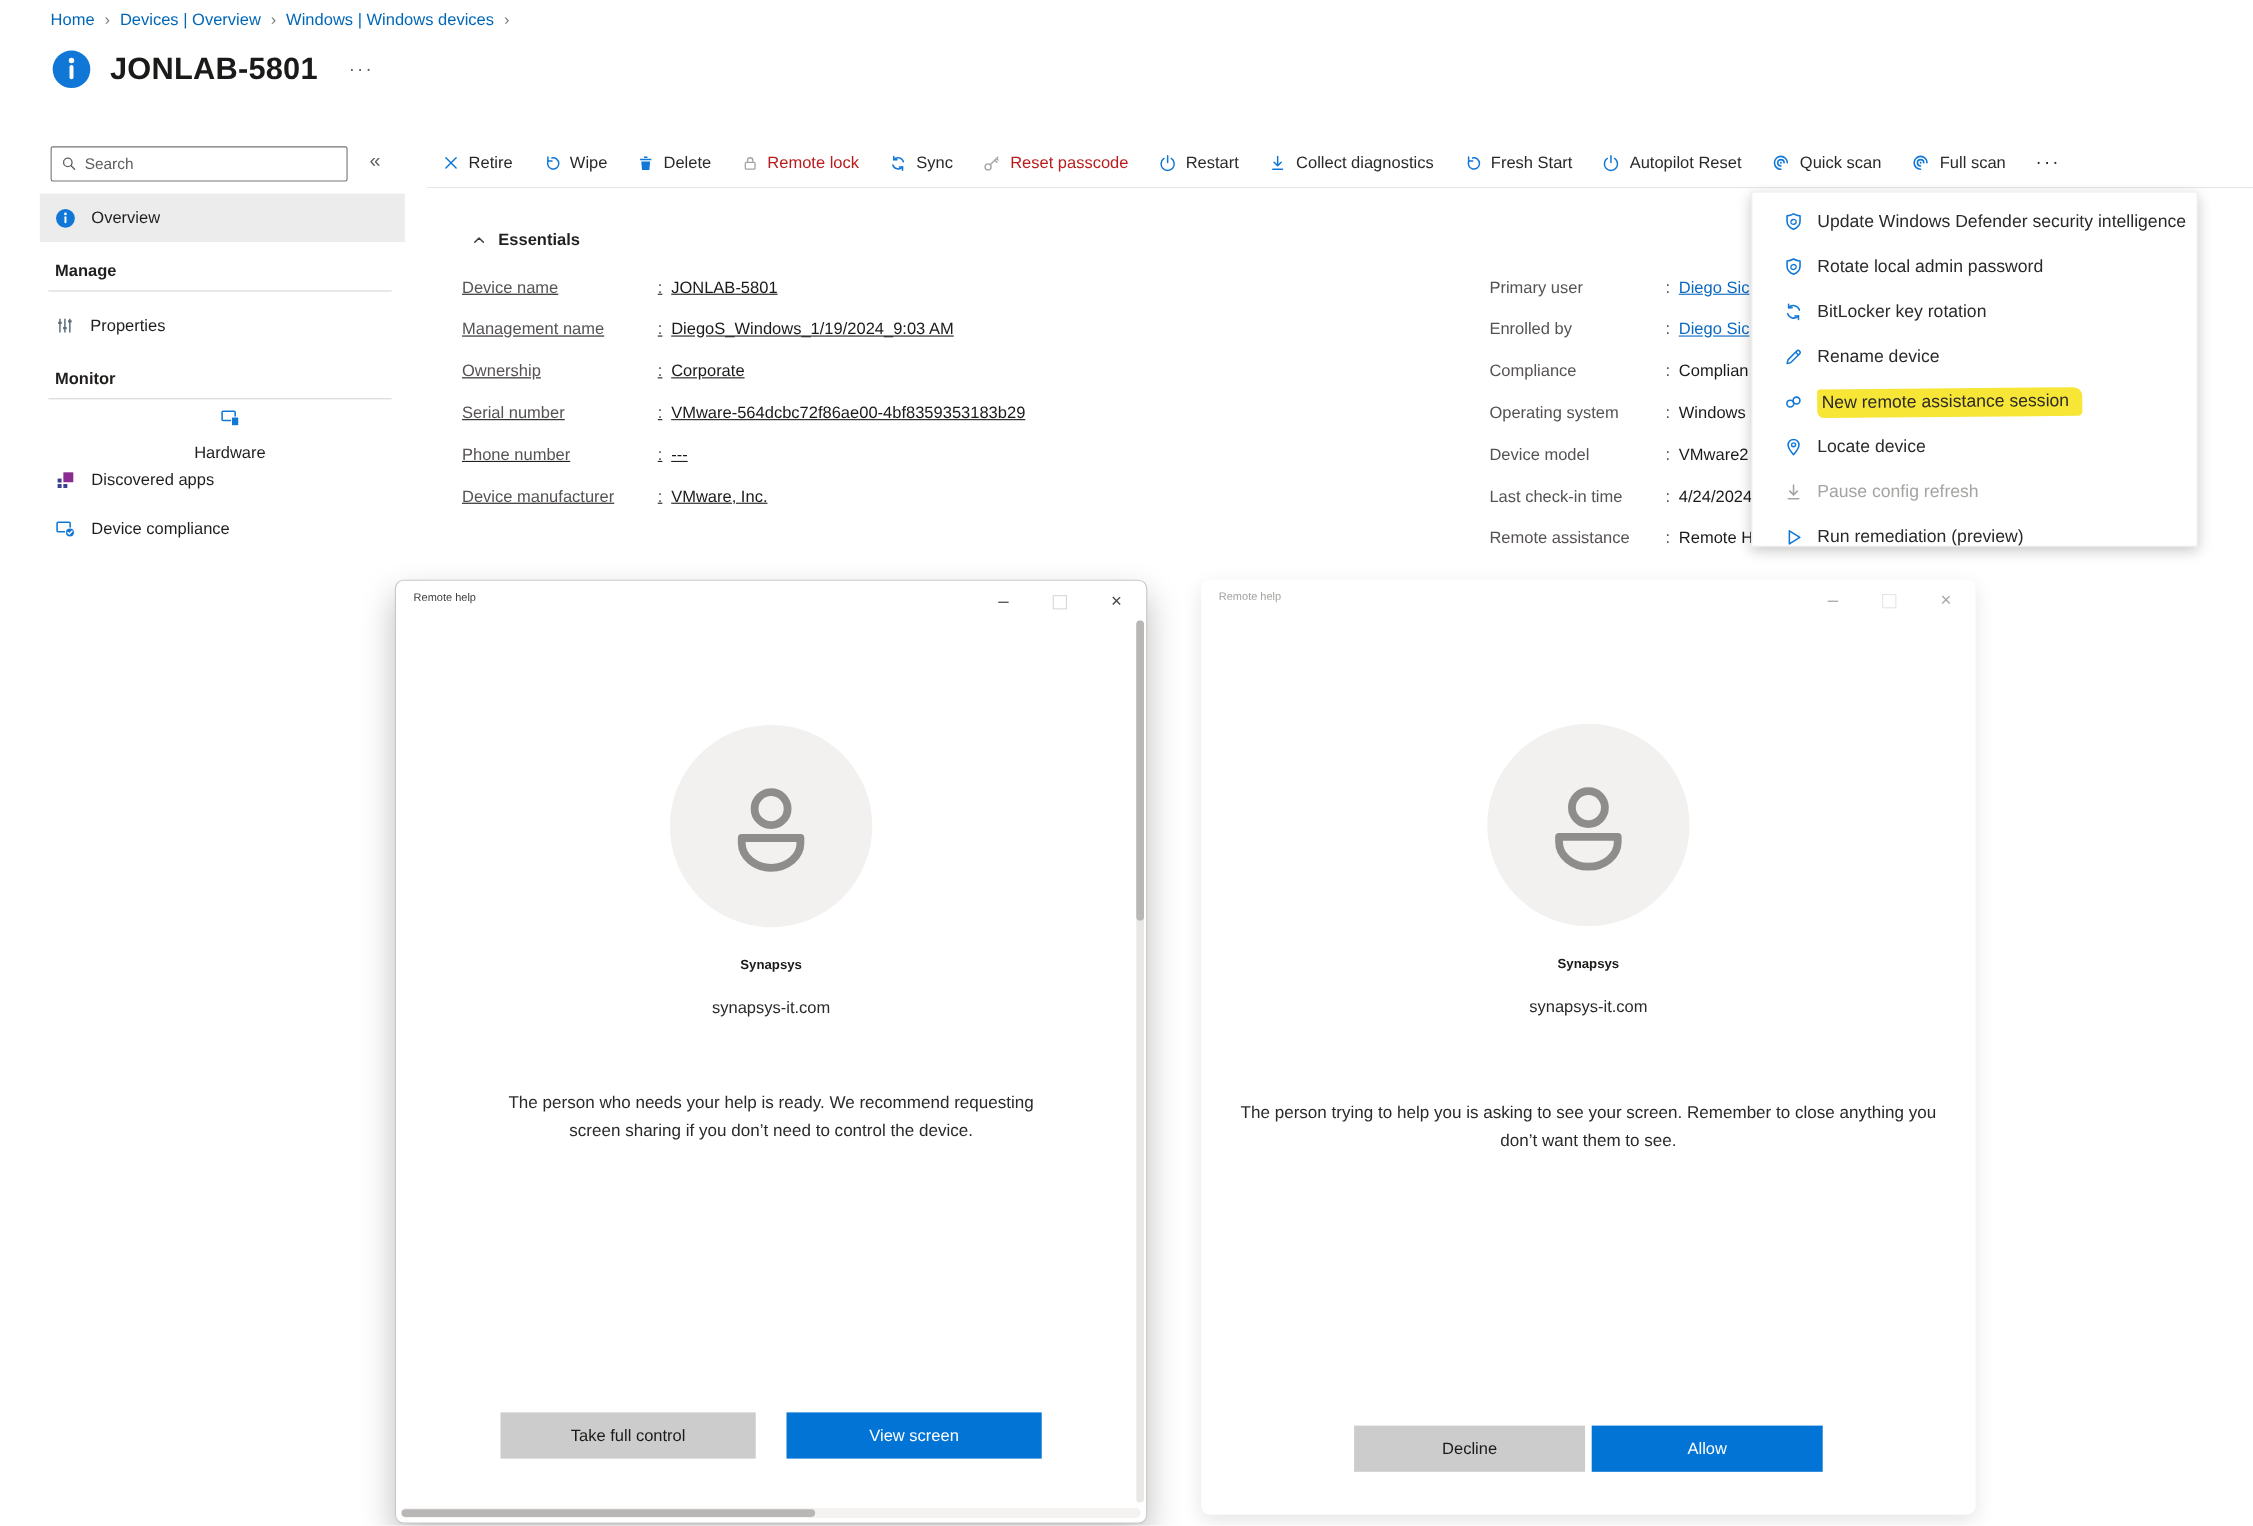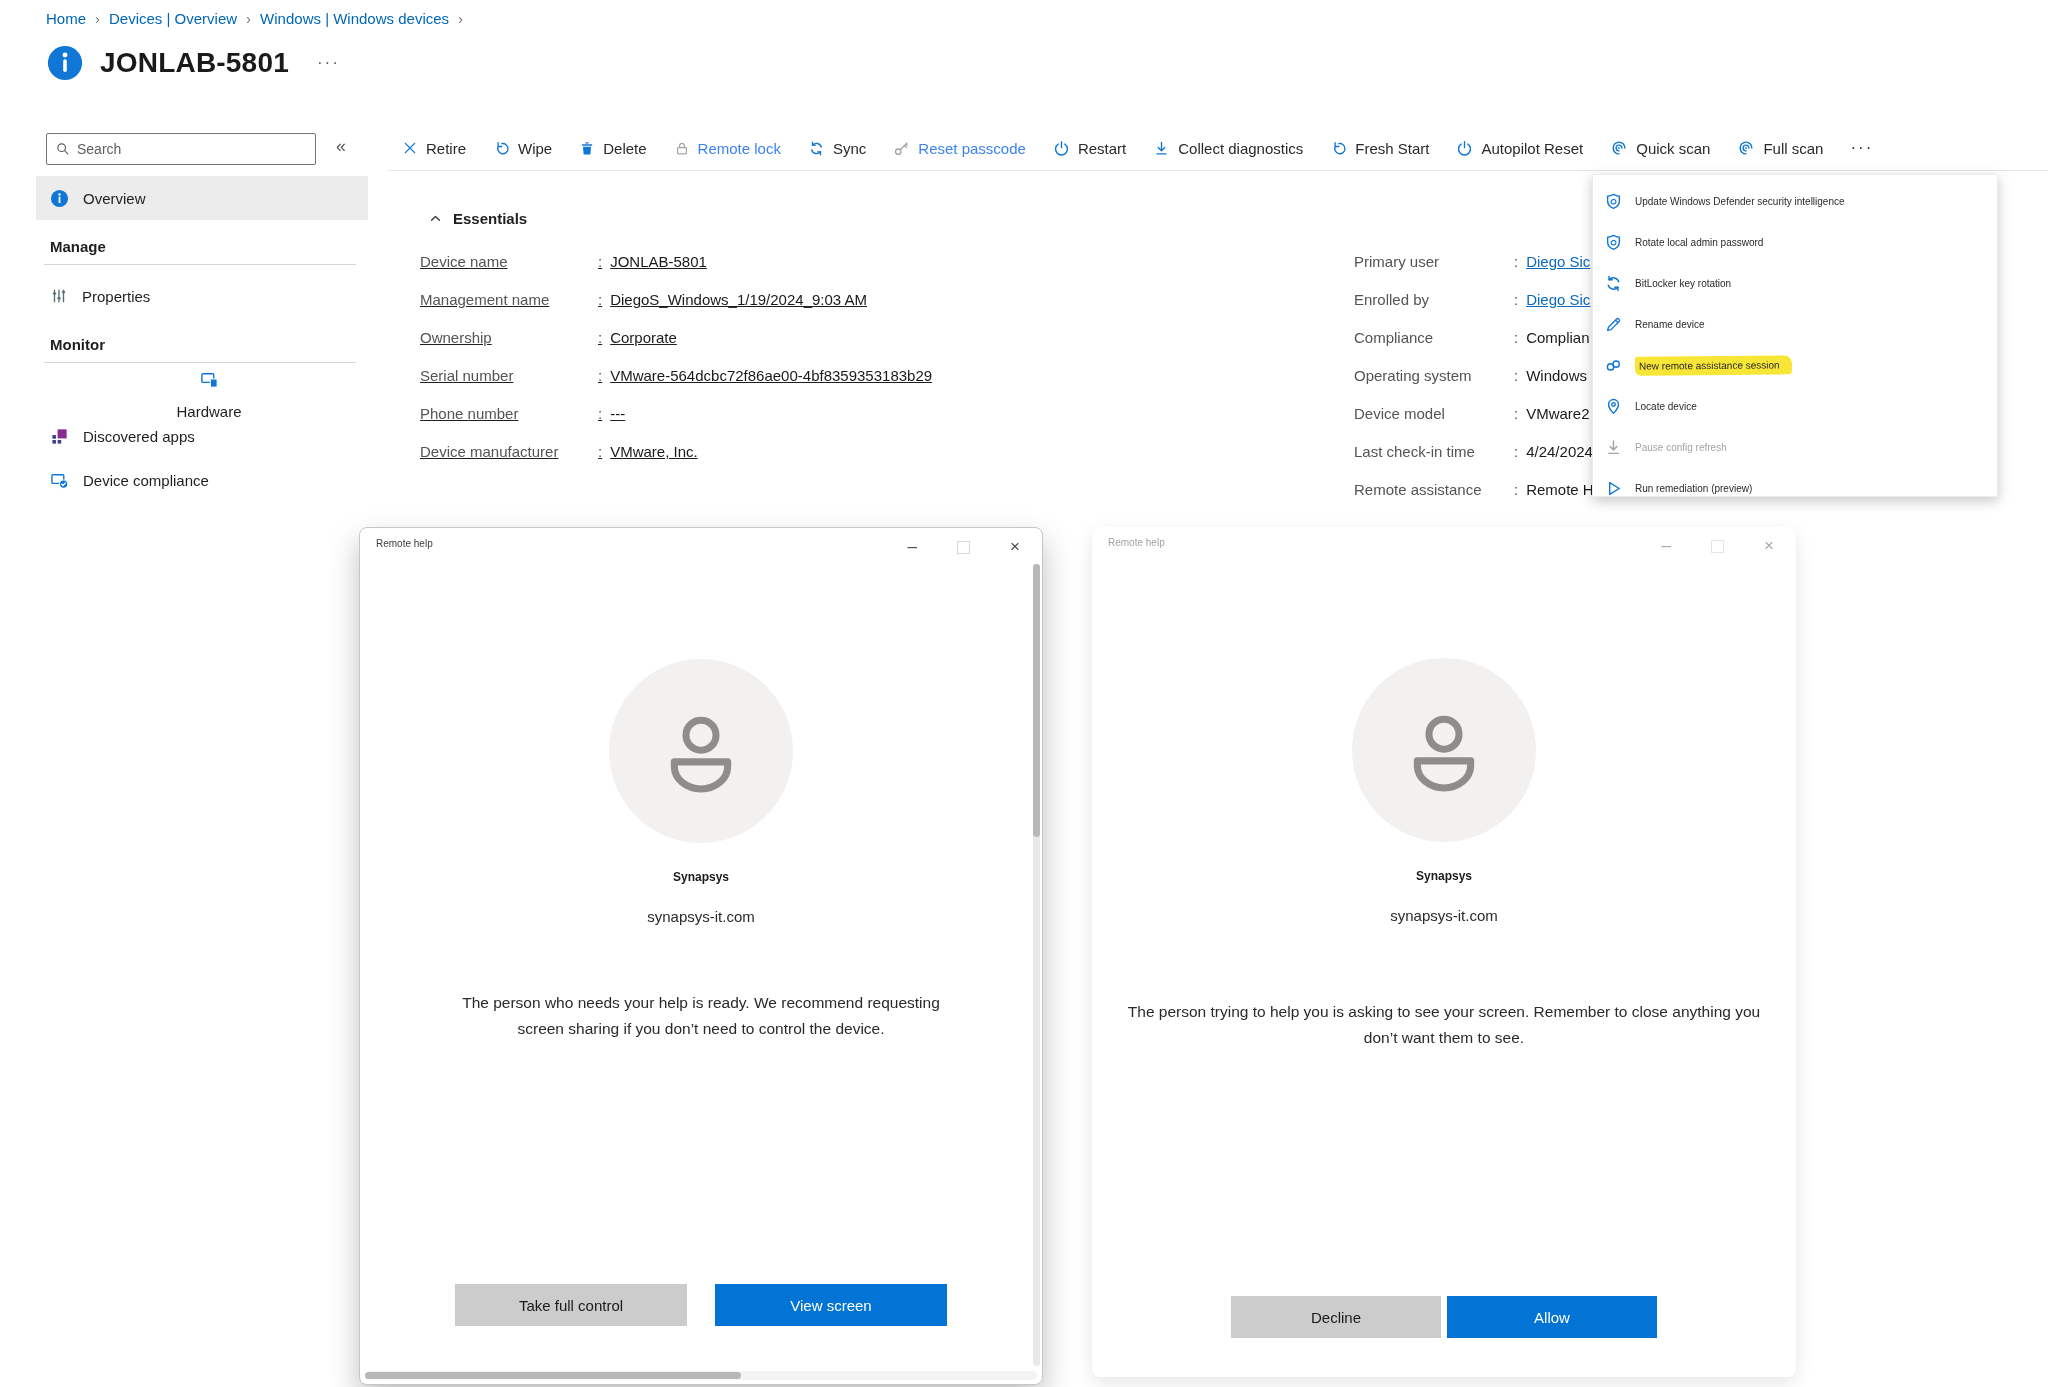--- a/index.html
+++ b/index.html
@@ -24,21 +24,21 @@
   .collapse{position:absolute;left:300px;top:12px;font-size:18px;color:#605e5c;cursor:pointer;}
   .navitem{position:absolute;left:0;width:332px;height:44px;display:flex;align-items:center;gap:14px;padding-left:14px;box-sizing:border-box;font-size:15px;color:#201f1e;cursor:pointer;}
   .navitem.sel{background:#ececec;}
   .navgrouptitle{position:absolute;left:14px;font-size:15px;font-weight:bold;color:#201f1e;}
   .navdivider{position:absolute;left:8px;width:312px;height:1px;background:#d8d6d4;}
 
   
   .toolbar{position:absolute;left:366px;top:127px;height:42px;display:flex;align-items:center;gap:27px;white-space:nowrap;}
   .tb-item{display:flex;align-items:center;gap:8px;font-size:15px;color:#2b2a29;cursor:pointer;}
   .tb-item .ic{color:#1077d6;}
-  .tb-item.disabled{color:#3b82f6;}
+  .tb-item.disabled{color:#b91c1c;}
   .tb-item.disabled .ic{color:#a6a4a2;}
   .tb-more{font-size:17px;letter-spacing:2px;color:#2b2a29;cursor:pointer;}
   .toolbar-divider{position:absolute;left:352px;right:0;top:170px;height:1px;background:#e8e6e4;}
 
   
   .ess-head{position:absolute;left:392px;top:210px;display:flex;align-items:center;gap:10px;font-size:15px;font-weight:bold;color:#201f1e;cursor:pointer;}
   .ess-col{position:absolute;top:242px;}
   .ess-col.left{left:384px;text-decoration:underline;}
   .ess-col.right{left:1318px;}
   .kv{display:flex;height:38px;align-items:center;font-size:15px;}
@@ -46,21 +46,21 @@
   .ess-col.left .kv-label{width:178px;}
   .ess-col.right .kv-label{width:160px;}
   .kv-colon{color:#565352;margin-right:8px;}
   .kv-value{color:#1b1a19;white-space:nowrap;}
   a.kv-link{color:#0b69c1;text-decoration:underline;cursor:pointer;}
 
   
   .ctxmenu{position:absolute;left:1556px;top:174px;width:406px;height:323px;background:#fff;
            box-shadow:0 4px 12px rgba(0,0,0,.22);border:1px solid #ececec;box-sizing:border-box;
            overflow:hidden;padding-top:6px;}
-  .mi{height:41px;display:flex;align-items:center;gap:12px;padding:0 11px;font-size:10px;color:#2b2a29;cursor:pointer;white-space:nowrap;}
+  .mi{height:41px;display:flex;align-items:center;gap:12px;padding:0 28px;font-size:16px;color:#2b2a29;cursor:pointer;white-space:nowrap;}
   .mi .ic{color:#1077d6;flex:0 0 auto;}
   .mi.disabled{color:#a6a4a2;}
   .mi.disabled .ic{color:#a6a4a2;}
   .mi.highlight .mi-label{background:#f7e636;padding:4px 12px 4px 4px;border-radius:3px 8px 4px 6px;transform:rotate(-.5deg);}
 
   
   .dlg{position:absolute;background:#fff;box-sizing:border-box;}
   .dlg1{left:323px;top:527px;width:684px;height:858px;border:1px solid #c9c7c5;border-radius:8px;
         box-shadow:0 14px 30px rgba(0,0,0,.25);}
   .dlg2{left:1056px;top:527px;width:704px;height:850px;border-radius:8px;box-shadow:0 6px 18px rgba(0,0,0,.10);}

